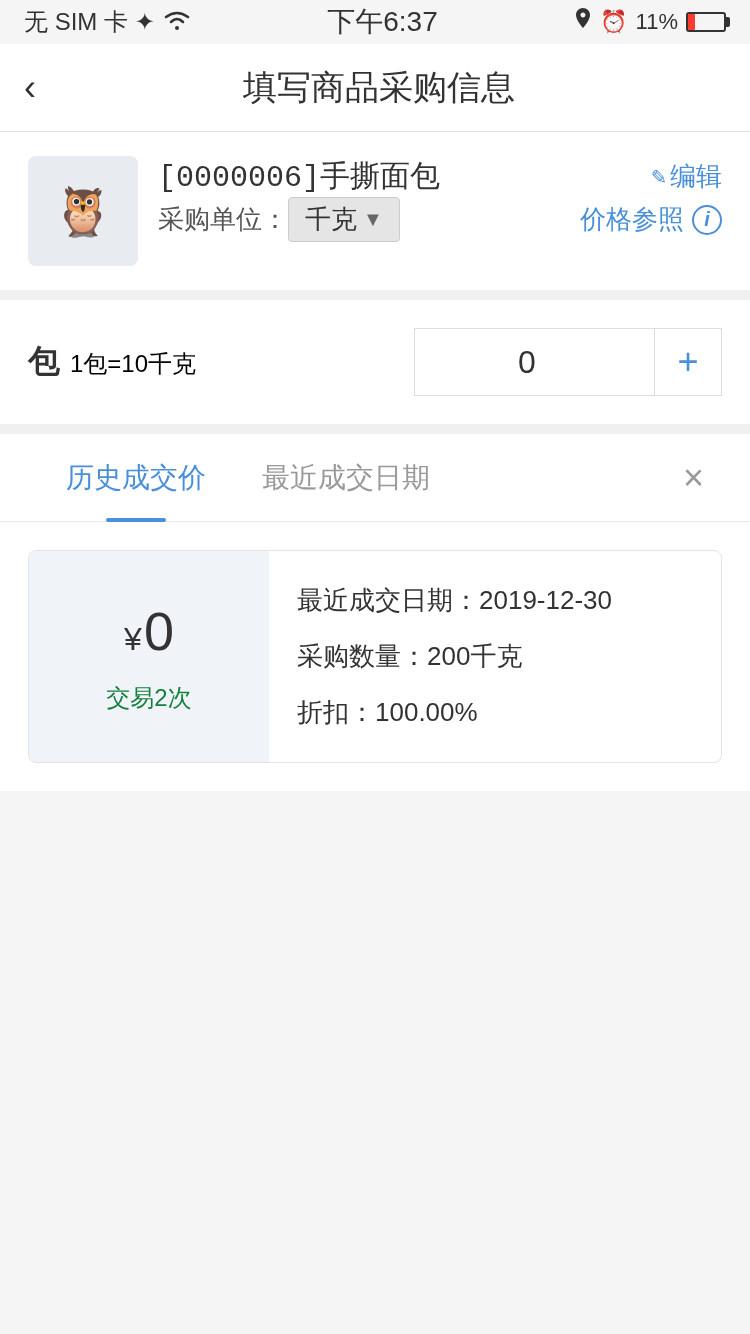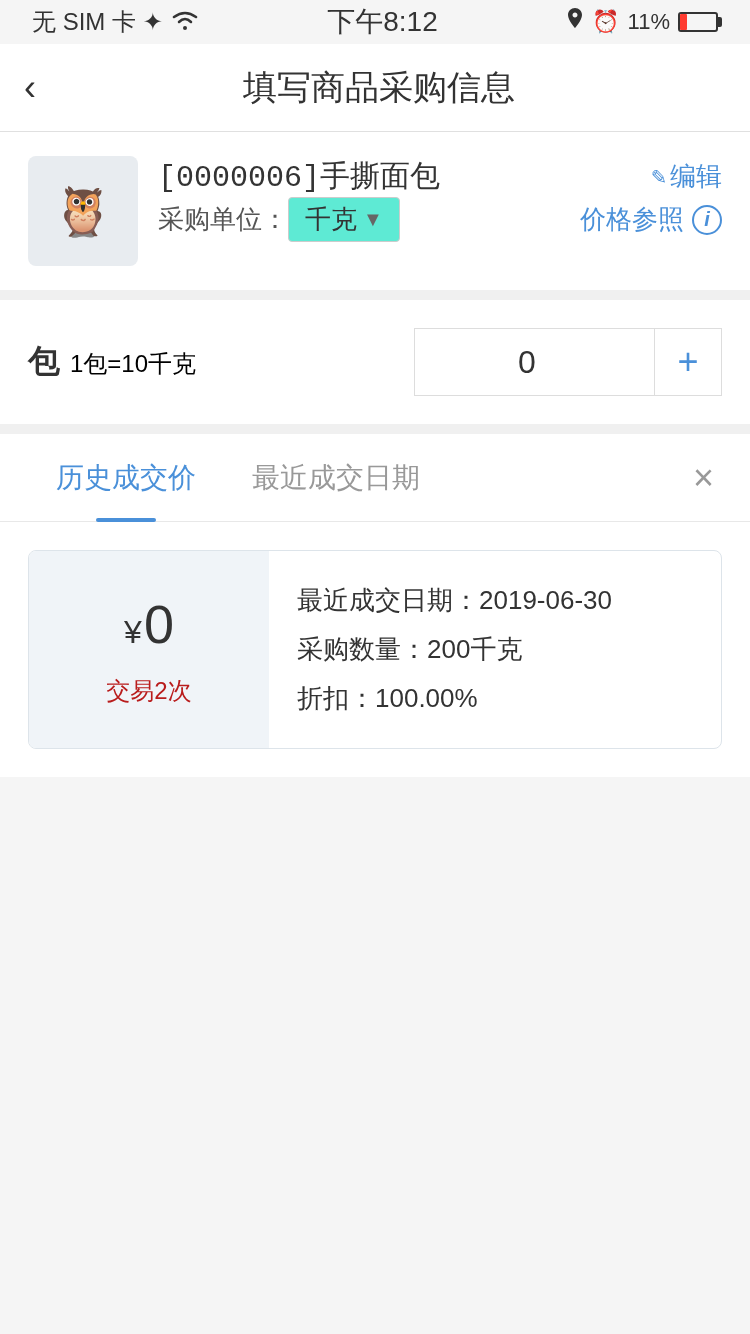--- a/index.html
+++ b/index.html
@@ -13,21 +13,21 @@
     }
 
     
     .status-bar {
       width: 750px;
       height: 44px;
       background: #f5f5f5;
       display: flex;
       align-items: center;
       justify-content: space-between;
-      padding: 0 32px;
+      padding: 0 24px;
       font-size: 26px;
     }
     .status-left {
       display: flex;
       align-items: center;
       gap: 8px;
       font-size: 24px;
       color: #333;
     }
     .status-center {
@@ -153,21 +153,21 @@
       gap: 0;
       font-size: 26px;
       color: #555;
     }
     .unit-select {
       border: 1px solid #ccc;
       border-radius: 4px;
       padding: 4px 16px;
       font-size: 26px;
       color: #333;
-      background: #5eead4;
+      background: #e5e5e5;
       display: flex;
       align-items: center;
       gap: 6px;
       cursor: pointer;
     }
     .unit-select-arrow {
       font-size: 20px;
       color: #666;
     }
     .price-ref {
@@ -248,21 +248,21 @@
     
     .tab-panel {
       width: 750px;
       background: #fff;
     }
     .tab-header {
       display: flex;
       align-items: center;
       justify-content: space-between;
       border-bottom: 1px solid #e8e8e8;
-      padding: 0 28px;
+      padding: 0 38px;
       height: 88px;
     }
     .tab-header-tabs {
       display: flex;
       gap: 0;
     }
     .tab-item {
       padding: 0 28px;
       height: 88px;
       display: flex;
@@ -325,29 +325,29 @@
       display: flex;
       align-items: baseline;
       gap: 2px;
     }
     .price-symbol {
       font-size: 32px;
       font-weight: normal;
     }
     .history-trades {
       font-size: 24px;
-      color: #b91c1c;
+      color: #15803d;
       margin-top: 20px;
     }
     .history-card-right {
       flex: 1;
       padding: 32px 28px;
       display: flex;
       flex-direction: column;
-      gap: 14px;
+      gap: 21px;
     }
     .history-detail-row {
       font-size: 26px;
       color: #333;
       display: flex;
       align-items: center;
     }
     .history-detail-label {
       color: #333;
     }
@@ -369,21 +369,21 @@
   <div class="status-left">
     <span>无 SIM 卡 ✦</span>
     <span>
       <svg width="28" height="20" viewBox="0 0 28 20">
         <path d="M14 16 a2 2 0 1 1 0 4 a2 2 0 0 1 0-4z" fill="#333"></path>
         <path d="M8 12 Q14 6 20 12" fill="none" stroke="#333" stroke-width="2.5" stroke-linecap="round"></path>
         <path d="M3 7 Q14 -1 25 7" fill="none" stroke="#333" stroke-width="2.5" stroke-linecap="round"></path>
       </svg>
     </span>
   </div>
-  <div class="status-center">下午8:12</div>
+  <div class="status-center">下午6:37</div>
   <div class="status-right">
     <span>
       <svg width="18" height="22" viewBox="0 0 18 22">
           <path d="M9 0C5.1 0 2 3.1 2 7c0 5.3 7 13 7 13s7-7.7 7-13c0-3.9-3.1-7-7-7zm0 9.5c-1.4 0-2.5-1.1-2.5-2.5S7.6 4.5 9 4.5s2.5 1.1 2.5 2.5S10.4 9.5 9 9.5z" fill="#333"></path>
         </svg>
     </span>
     <span>⏰</span>
     <span>11%</span>
     <div class="battery-bar">
       <div class="battery-fill"></div>
@@ -456,21 +456,21 @@
       <div class="history-card-left">
         <div class="history-price">
           <span class="price-symbol">¥</span>
           <span>0</span>
         </div>
         <div class="history-trades">交易2次</div>
       </div>
       <div class="history-card-right">
         <div class="history-detail-row">
           <span class="history-detail-label">最近成交日期：</span>
-          <span class="history-detail-value">2019-06-30</span>
+          <span class="history-detail-value">2019-12-30</span>
         </div>
         <div class="history-detail-row">
           <span class="history-detail-label">采购数量：</span>
           <span class="history-detail-value">200千克</span>
         </div>
         <div class="history-detail-row">
           <span class="history-detail-label">折扣：</span>
           <span class="history-detail-value">100.00%</span>
         </div>
       </div>

